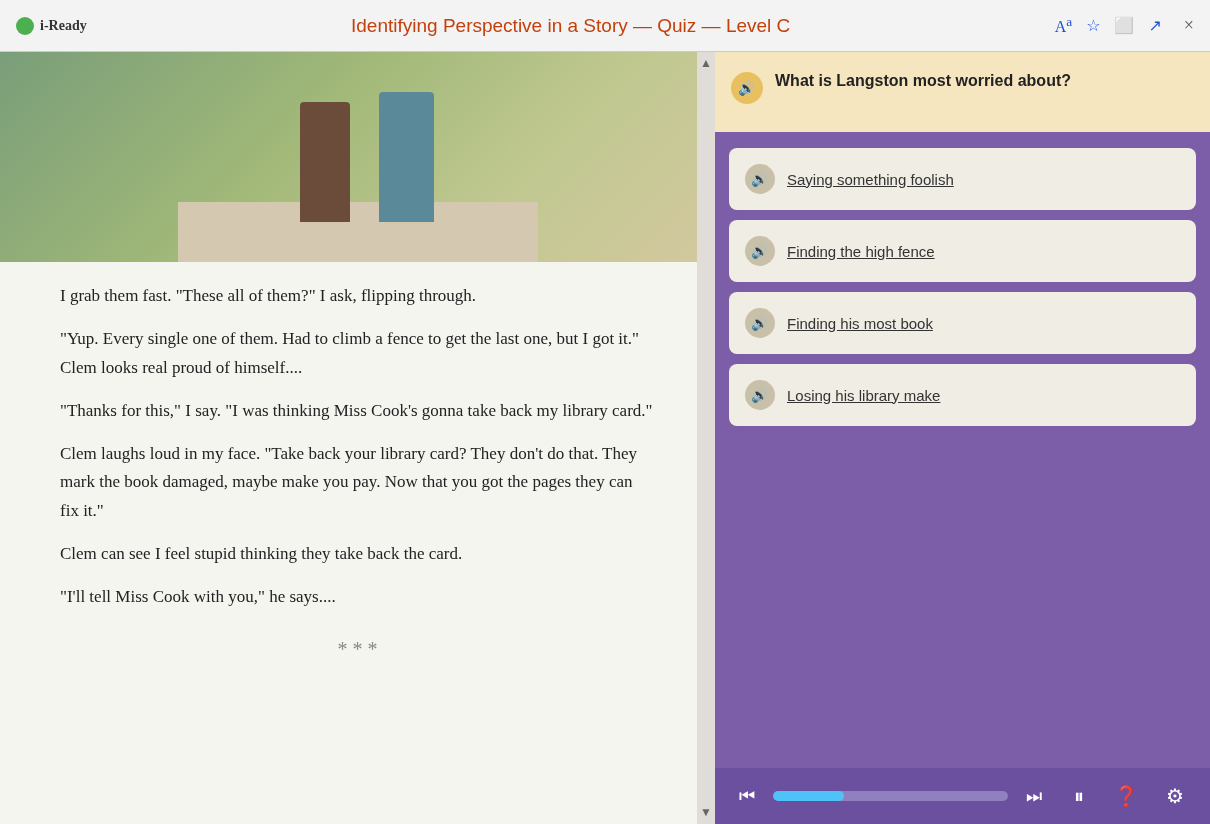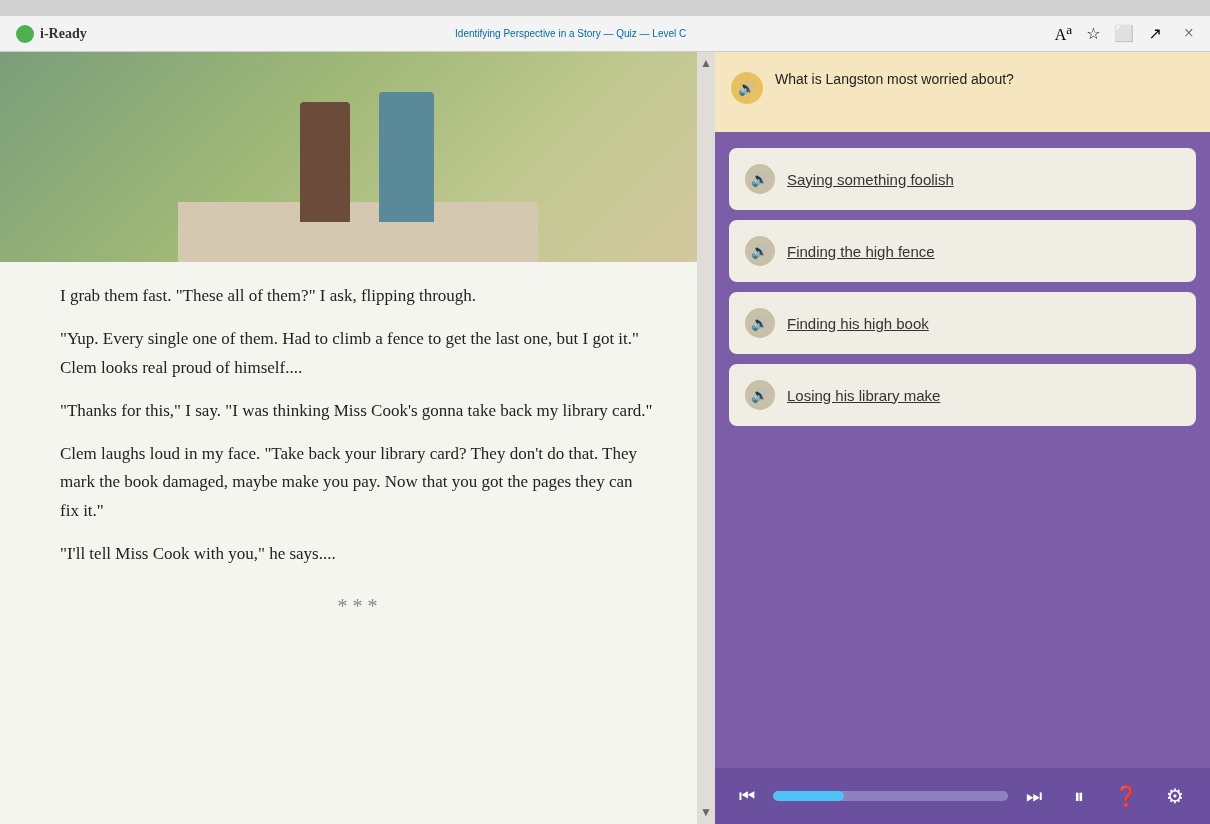--- a/index.html
+++ b/index.html
@@ -9,58 +9,57 @@
       width: 1210px;
       height: 824px;
       overflow: hidden;
       display: flex;
       flex-direction: column;
     }
 
     
     .browser-bar {
       background: #f3f3f3;
-      height: 36px;
+      height: 52px;
       display: flex;
       align-items: center;
       padding: 0 16px;
       border-bottom: 1px solid #ccc;
       gap: 16px;
-      margin-top: 16px;
     }
     .browser-logo {
       display: flex;
       align-items: center;
       gap: 6px;
       font-size: 14px;
       font-weight: bold;
       color: #333;
     }
     .logo-icon {
       width: 18px;
       height: 18px;
       background: #4caf50;
       border-radius: 50%;
       display: inline-block;
     }
     .quiz-title {
       flex: 1;
       text-align: center;
-      font-size: 10px;
-      color: #0369a1;
+      font-size: 19px;
+      color: #c2410c;
       font-family: Arial, sans-serif;
     }
     .browser-icons {
       display: flex;
       gap: 14px;
       align-items: center;
     }
     .browser-icon {
       font-size: 16px;
-      color: #000000;
+      color: #1d4ed8;
       cursor: pointer;
     }
     .close-x {
       font-size: 18px;
       color: #555;
       cursor: pointer;
       margin-left: 8px;
     }
 
     
@@ -195,25 +194,25 @@
       justify-content: center;
       cursor: pointer;
       flex-shrink: 0;
       margin-top: 2px;
     }
     .audio-icon {
       font-size: 14px;
       color: #333;
     }
     .question-text {
-      font-size: 14px;
+      font-size: 16px;
       font-family: Arial, sans-serif;
       color: #222;
       line-height: 1.4;
-      font-weight: 400;
+      font-weight: 700;
     }
 
     
     .answers-container {
       flex: 1;
       padding: 16px 14px;
       display: flex;
       flex-direction: column;
       gap: 10px;
     }
@@ -326,20 +325,21 @@
     <div class="scroll-arrows">
       <span class="scroll-arrow">▲</span>
       <span class="scroll-arrow">▼</span>
     </div>
 
     <div class="story-text">
       <p>I grab them fast. "These all of them?" I ask, flipping through.</p>
       <p>"Yup. Every single one of them. Had to climb a fence to get the last one, but I got it." Clem looks real proud of himself....</p>
       <p>"Thanks for this," I say. "I was thinking Miss Cook's gonna take back my library card."</p>
       <p>Clem laughs loud in my face. "Take back your library card? They don't do that. They mark the book damaged, maybe make you pay. Now that you got the pages they can fix it."</p>
+      <p>Clem can see I feel stupid thinking they take back the card.</p>
       <p>"I'll tell Miss Cook with you," he says....</p>
       <div class="centered-stars">* * *</div>
     </div>
   </div>
 
   <div class="quiz-panel">
 
     <div class="question-box">
       <div class="audio-btn-q">
         <span class="audio-icon">🔊</span>
@@ -360,21 +360,21 @@
         <div class="audio-btn-a">
           <span class="audio-icon">🔊</span>
         </div>
         <span class="answer-text">Finding the high fence</span>
       </div>
 
       <div class="answer-option">
         <div class="audio-btn-a">
           <span class="audio-icon">🔊</span>
         </div>
-        <span class="answer-text">Finding his high book</span>
+        <span class="answer-text">Finding his most book</span>
       </div>
 
       <div class="answer-option">
         <div class="audio-btn-a">
           <span class="audio-icon">🔊</span>
         </div>
         <span class="answer-text">Losing his library make</span>
       </div>
 
     </div>

